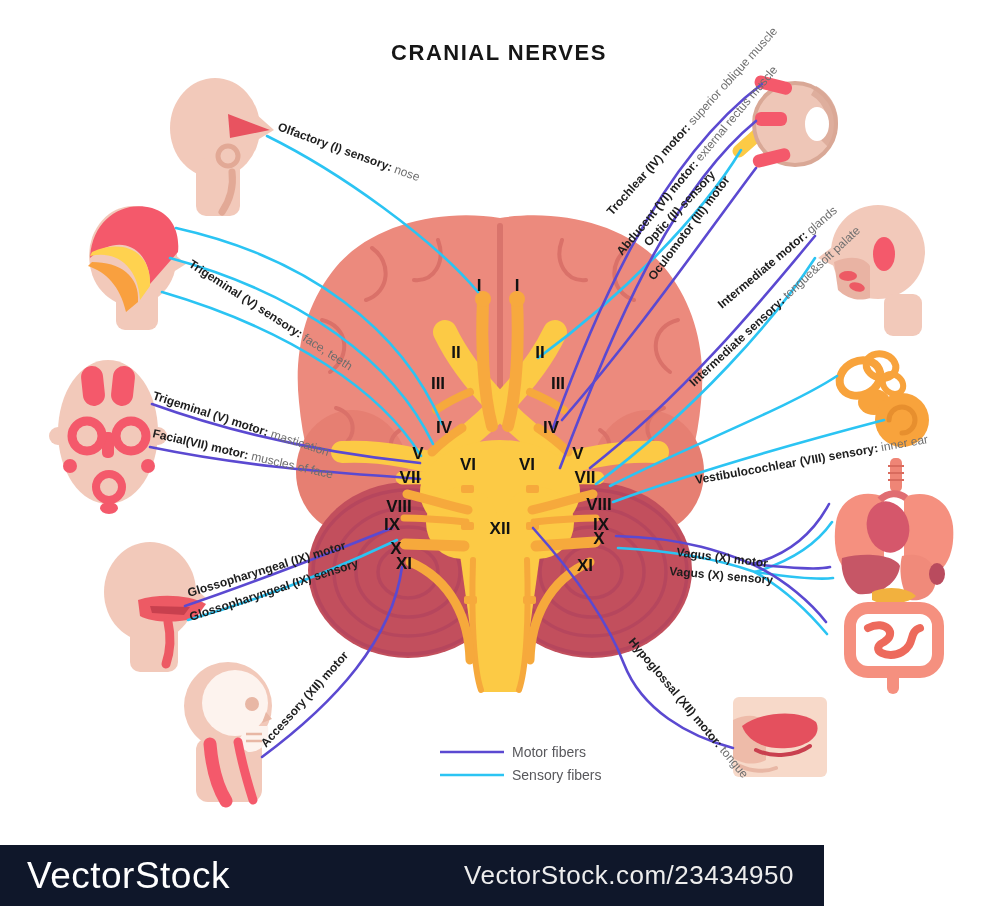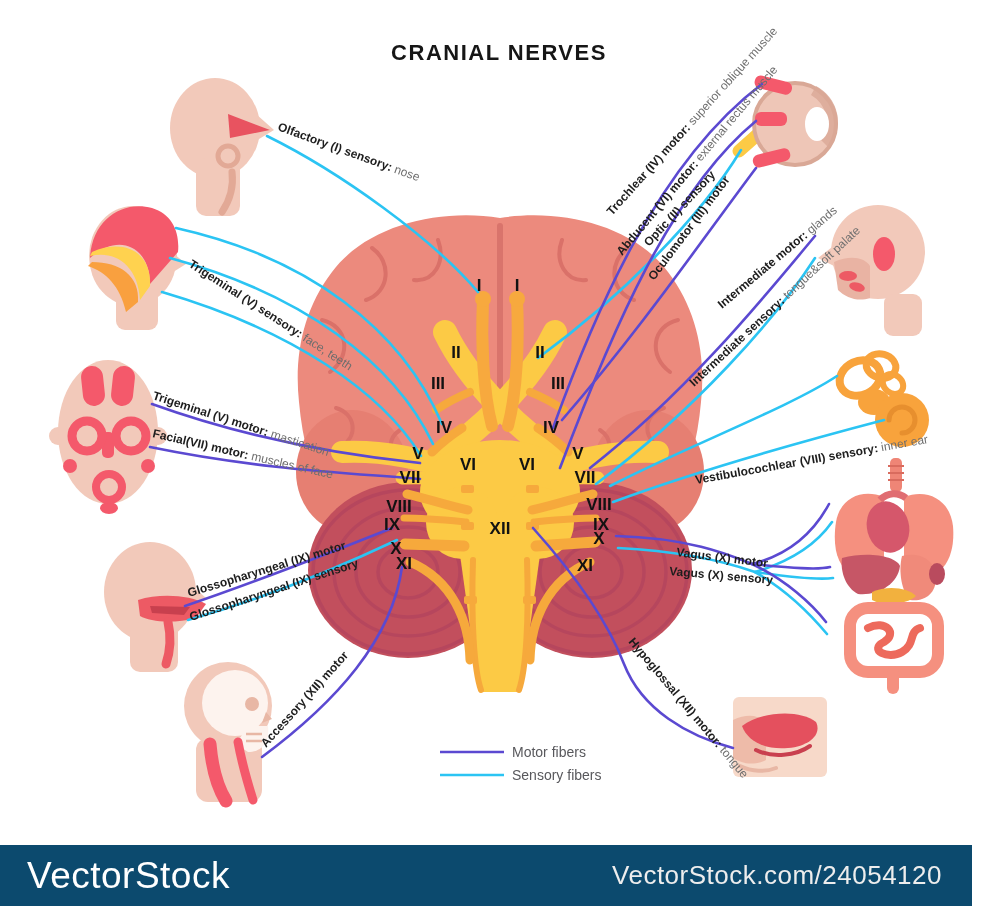--- a/index.html
+++ b/index.html
@@ -6,21 +6,21 @@
   #poster{position:relative;width:1000px;height:906px;background:#ffffff;overflow:hidden;
           font-family:"Liberation Sans", sans-serif;}
   svg{display:block}
   text{font-family:"Liberation Sans", sans-serif;}
   .title{font-size:22px;font-weight:700;fill:#161616;letter-spacing:1.5px;}
   .num{font-size:17px;font-weight:700;fill:#121212;text-anchor:middle;}
   .lbl{font-size:12px;}
   .lbl .b{font-weight:700;fill:#1d1d1d;}
   .lbl .r{font-weight:400;fill:#6e6e6e;}
   .lgtxt{font-size:14px;fill:#58585c;}
-  .bar{position:absolute;left:0;top:845px;width:972px;height:61px;background:#0c4a6e;
+  .bar{position:absolute;left:0;top:845px;width:824px;height:61px;background:#0f172a;
        display:flex;align-items:center;justify-content:space-between;
        padding:0 30px 0 27px;box-sizing:border-box;}
   .logo{color:#ffffff;font-size:37px;font-weight:500;letter-spacing:.5px;}
   .url{color:#ededed;font-size:26px;font-weight:400;letter-spacing:.5px;}
 </style>
 </head>
 <body>
 
 <div id="poster">
 <svg width="1000" height="845" viewBox="0 0 1000 845">
@@ -327,15 +327,15 @@
   <g>
     <line x1="440" y1="752" x2="504" y2="752" stroke="#5b49d1" stroke-width="2.5"></line>
     <text class="lgtxt" x="512" y="757">Motor fibers</text>
     <line x1="440" y1="775" x2="504" y2="775" stroke="#2bc4f3" stroke-width="2.5"></line>
     <text class="lgtxt" x="512" y="780">Sensory fibers</text>
   </g>
 </svg>
 
   <div class="bar">
     <div class="logo">VectorStock</div>
-    <div class="url">VectorStock.com/24054120</div>
+    <div class="url">VectorStock.com/23434950</div>
   </div>
 </div>
 
 </body></html>

